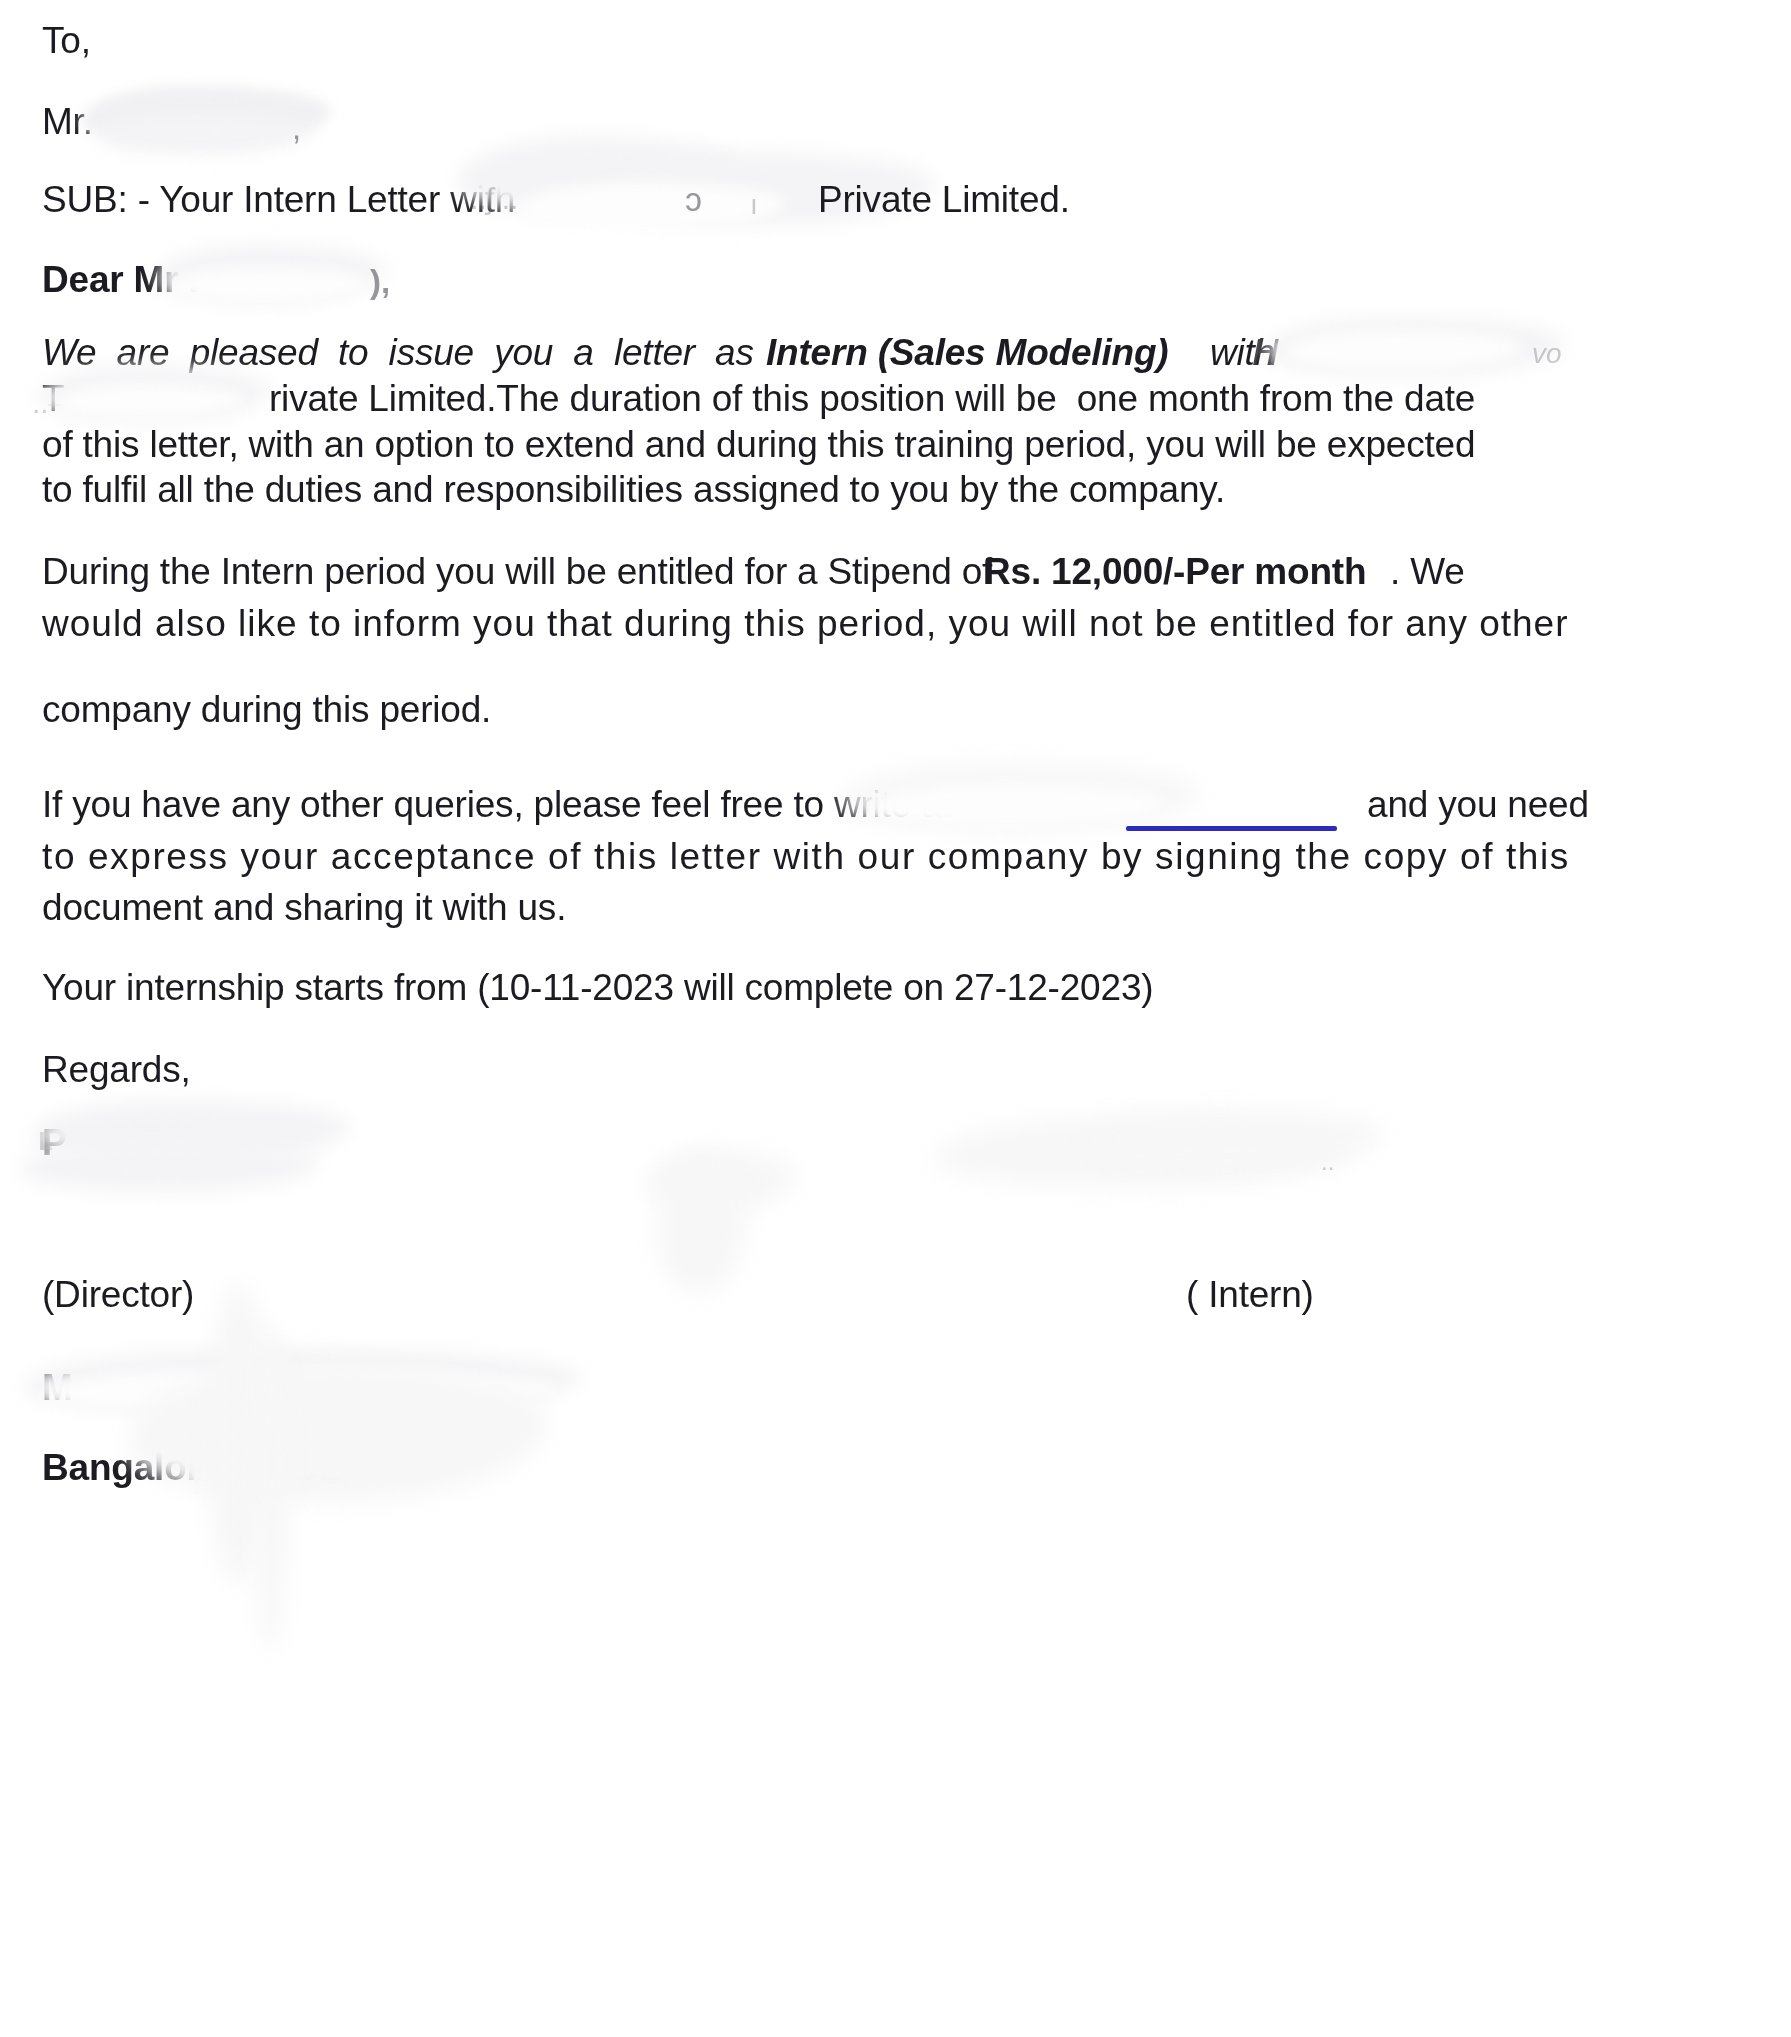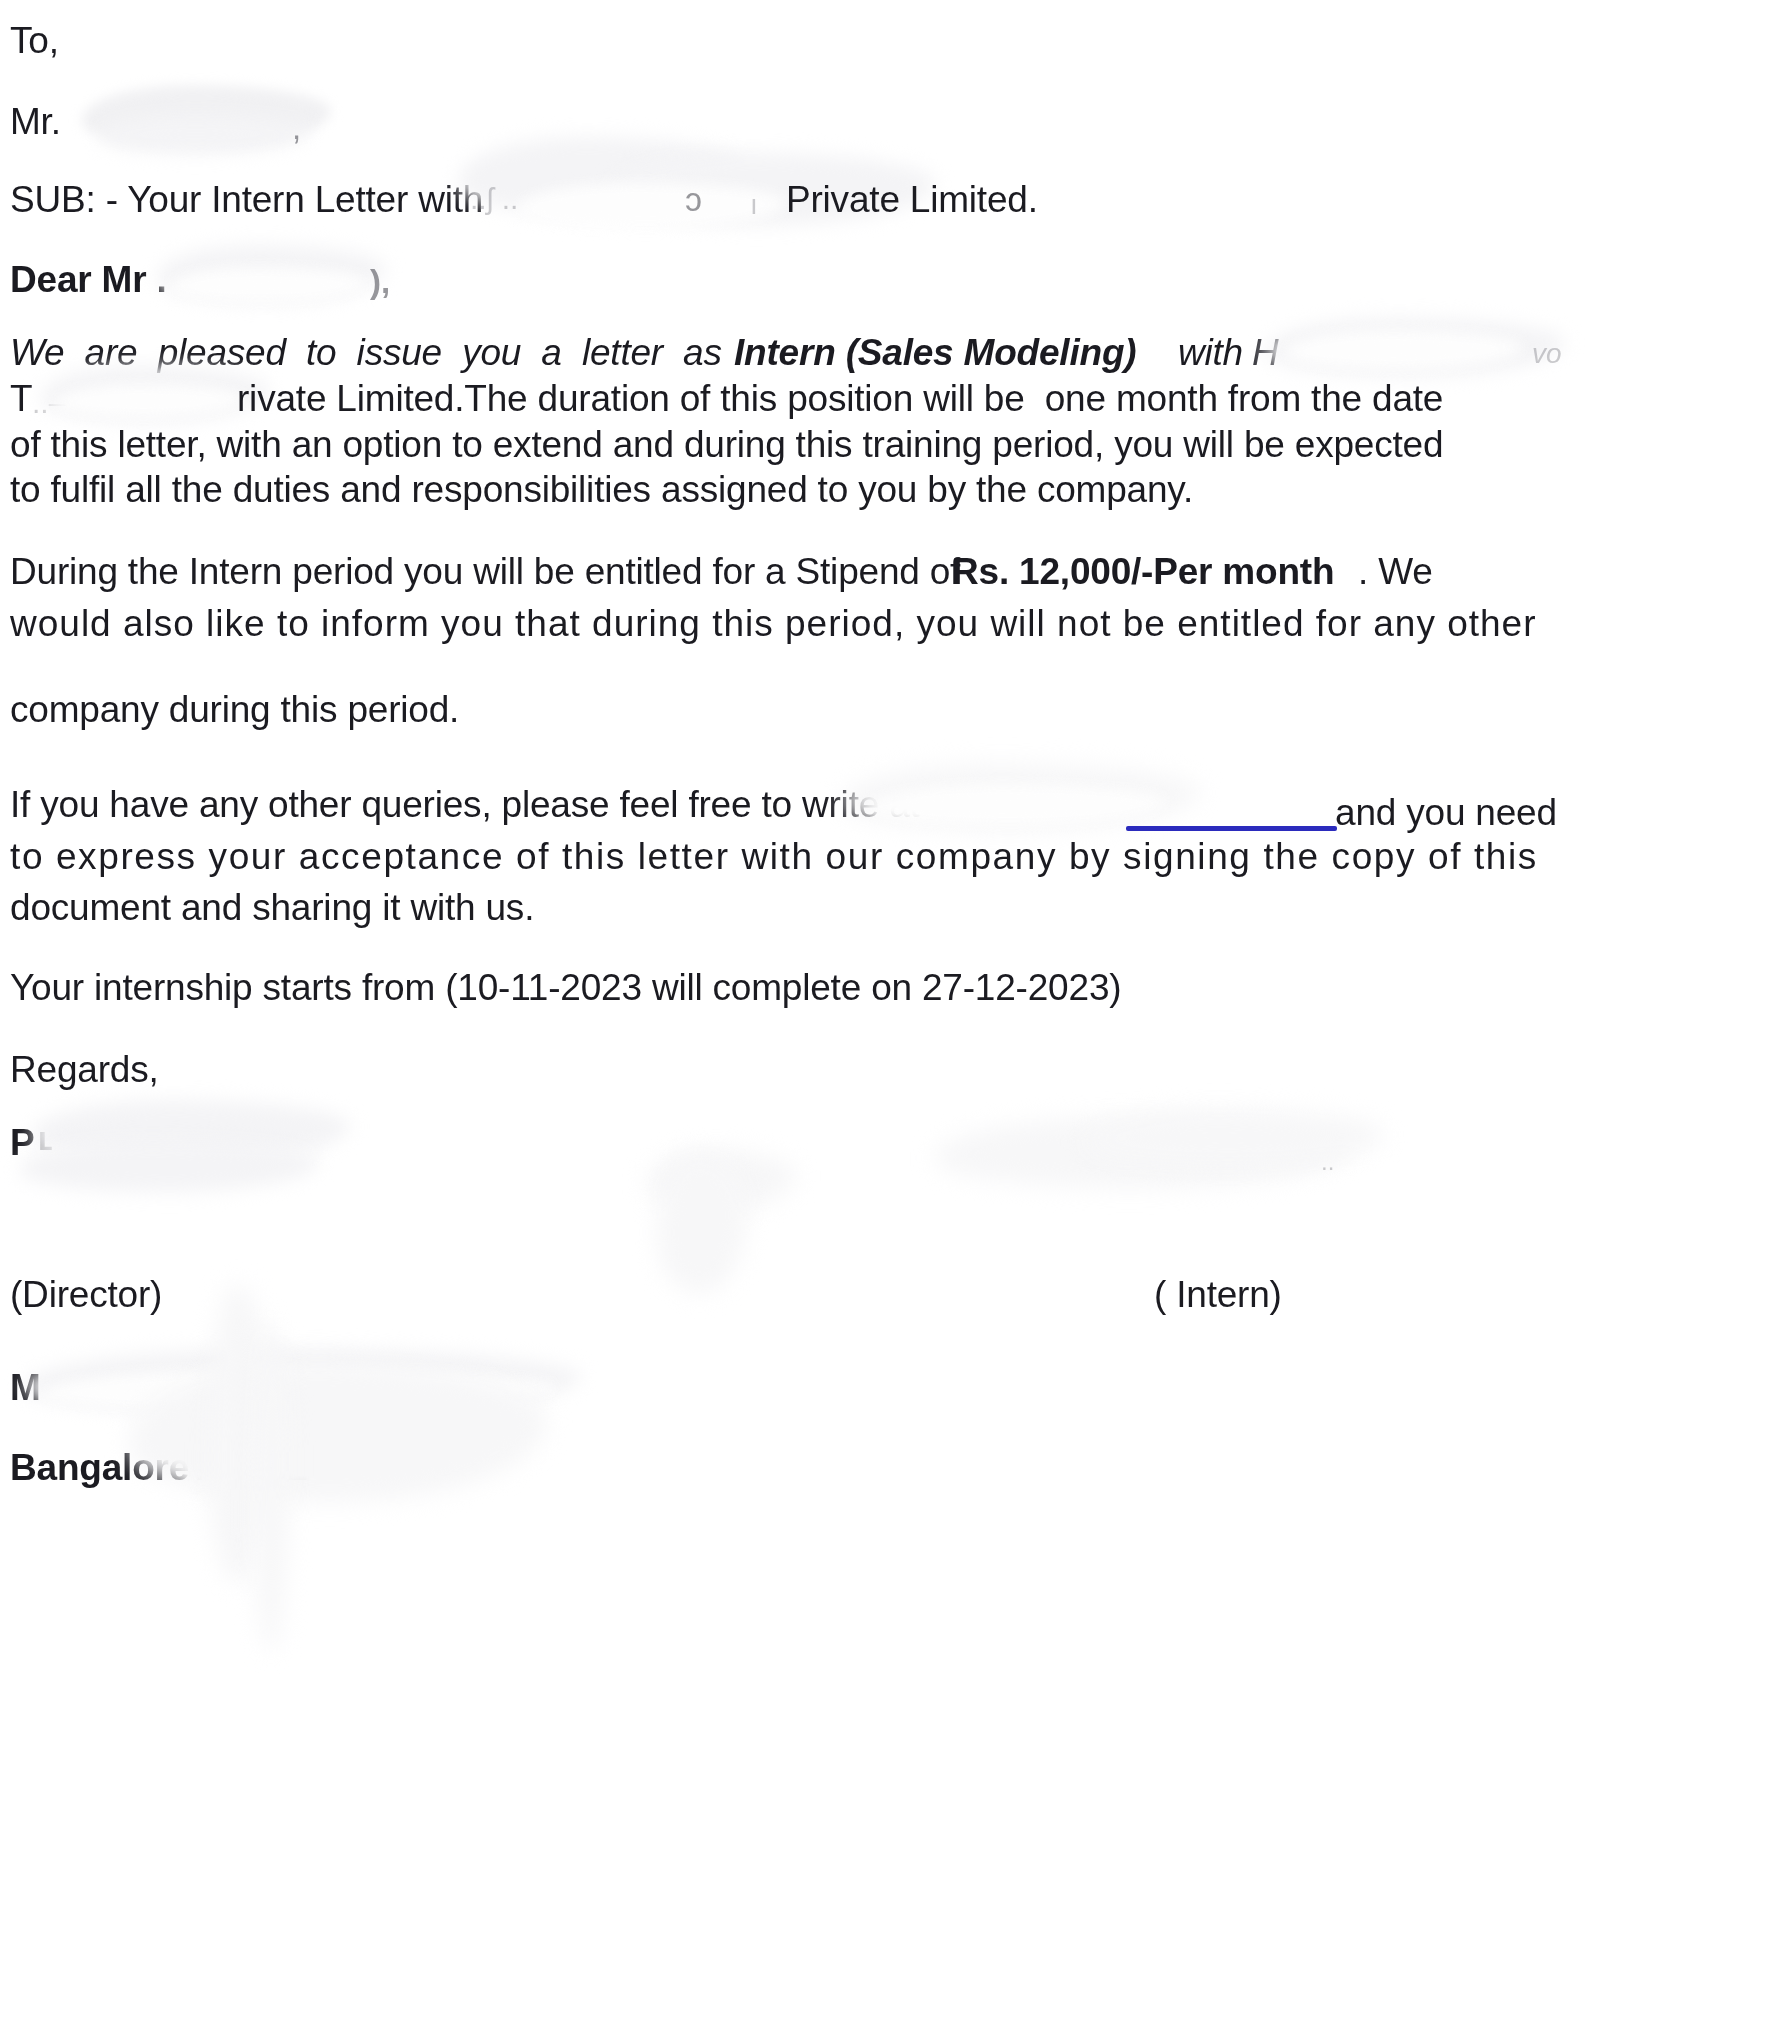--- a/index.html
+++ b/index.html
@@ -31,20 +31,21 @@
     top: 0;
     width: 1753px;
   }
 
   
   .line {
     font-size: 37px;
     line-height: 1.0;
     letter-spacing: -0.2px;
     white-space: pre;
+    margin-left: 32px;
   }
   b, .b { font-weight: 700; }
 
   
   .row { position: absolute; left: 0; }
 
   
   .redact {
     position: absolute;
     background: #f1f1f3;
@@ -157,21 +158,21 @@
       <div class="line" style="position:absolute; left:0; top:52px; letter-spacing:1px;">would also like to inform you that during this period, you will not be entitled for any other</div>
       <div class="line" style="position:absolute; left:0; top:138px;">company during this period.</div>
     </div>
 
     <div class="row" style="top:786px; width:1753px; height:179px;">
       <div style="position:absolute; left:0; top:0; width:1753px; height:50px;">
         <span class="line" style="position:absolute; left:0; top:0;">If you have any other queries, please feel free to write at</span>
         <span class="redact faint" style="left:832px; top:-22px; width:358px; height:66px;"></span>
         <span class="redact white" style="left:858px; top:-2px; width:299px; height:42px;"></span>
         <span class="link-underline" style="left:1116px; top:40px; width:211px;"></span>
-        <span class="line" style="position:absolute; left:1325px; top:8px;">and you need</span>
+        <span class="line" style="position:absolute; left:1325px; top:0;">and you need</span>
       </div>
       <div class="line" style="position:absolute; left:0; top:52px; letter-spacing:1.6px;">to express your acceptance of this letter with our company by signing the copy of this</div>
       <div class="line" style="position:absolute; left:0; top:103px;">document and sharing it with us.</div>
     </div>
 
     <div class="row line" style="top:969px;">Your internship starts from (10-11-2023 will complete on 27-12-2023)</div>
 
     <div class="row line" style="top:1051px;">Regards,</div>
 
     <div class="row" style="top:1124px; width:1753px; height:109px;">

